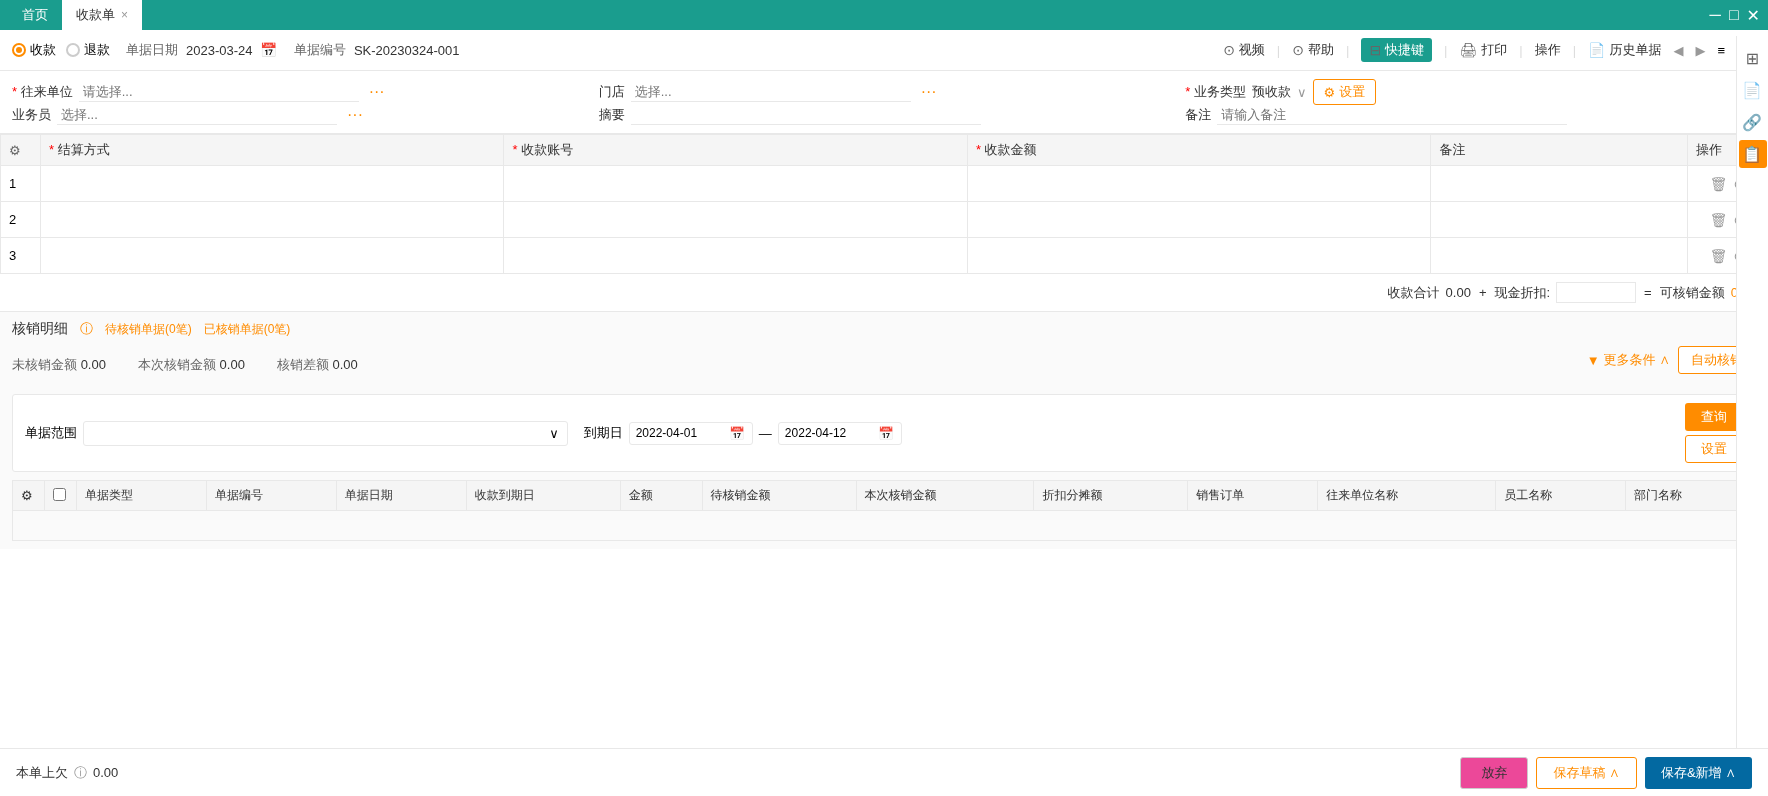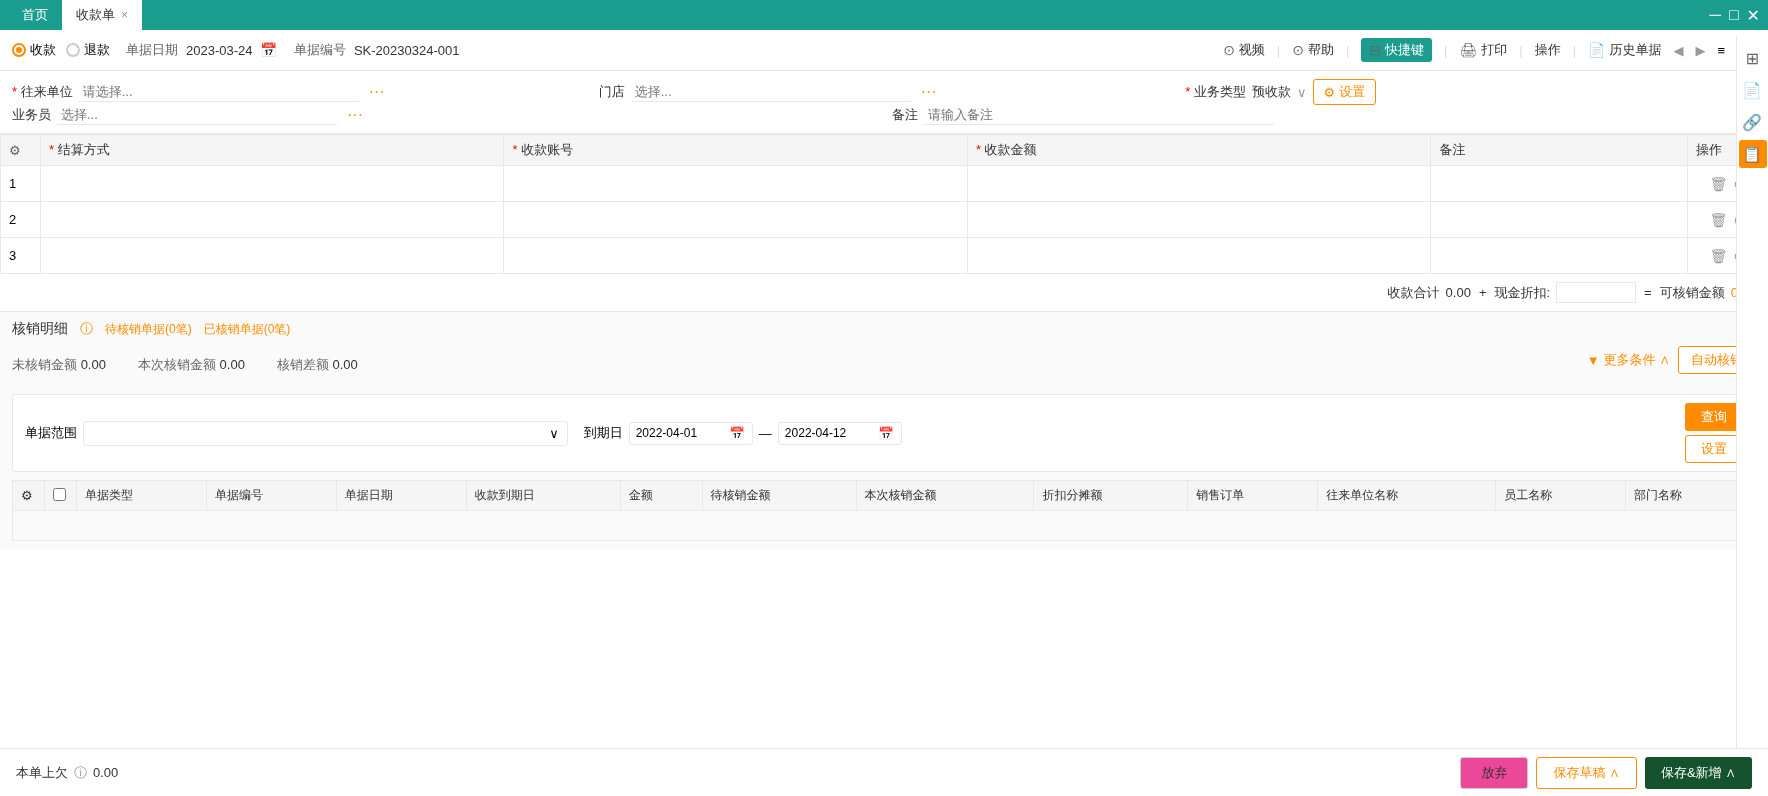--- a/index.html
+++ b/index.html
@@ -425,21 +425,21 @@
       border: 1px solid #ff8c00;
       color: #ff8c00;
       padding: 6px 16px;
       border-radius: 3px;
       cursor: pointer;
       display: flex;
       align-items: center;
       gap: 4px;
     }
     .btn-save-new {
-      background: #14532d;
+      background: #0369a1;
       border: none;
       color: #fff;
       padding: 6px 16px;
       border-radius: 3px;
       cursor: pointer;
       display: flex;
       align-items: center;
       gap: 4px;
     }
 
@@ -568,20 +568,24 @@
           <span>⚙</span>
           <span>设置</span>
         </button>
       </div>
     </div>
     <div class="form-row">
       <div class="field-group">
         <span class="field-label">业务员</span>
         <input class="field-input" type="text" placeholder="选择..." style="max-width: 280px;">
         <span class="field-more">···</span>
+      </div>
+      <div class="field-group">
+        <span class="field-label">摘要</span>
+        <input class="field-input" type="text" style="max-width: 350px;">
       </div>
       <div class="field-group">
         <span class="field-label">备注</span>
         <input class="field-input" type="text" placeholder="请输入备注" style="max-width: 350px;">
       </div>
     </div>
   </div>
 
   <div class="data-table-container">
     <table class="data-table">

